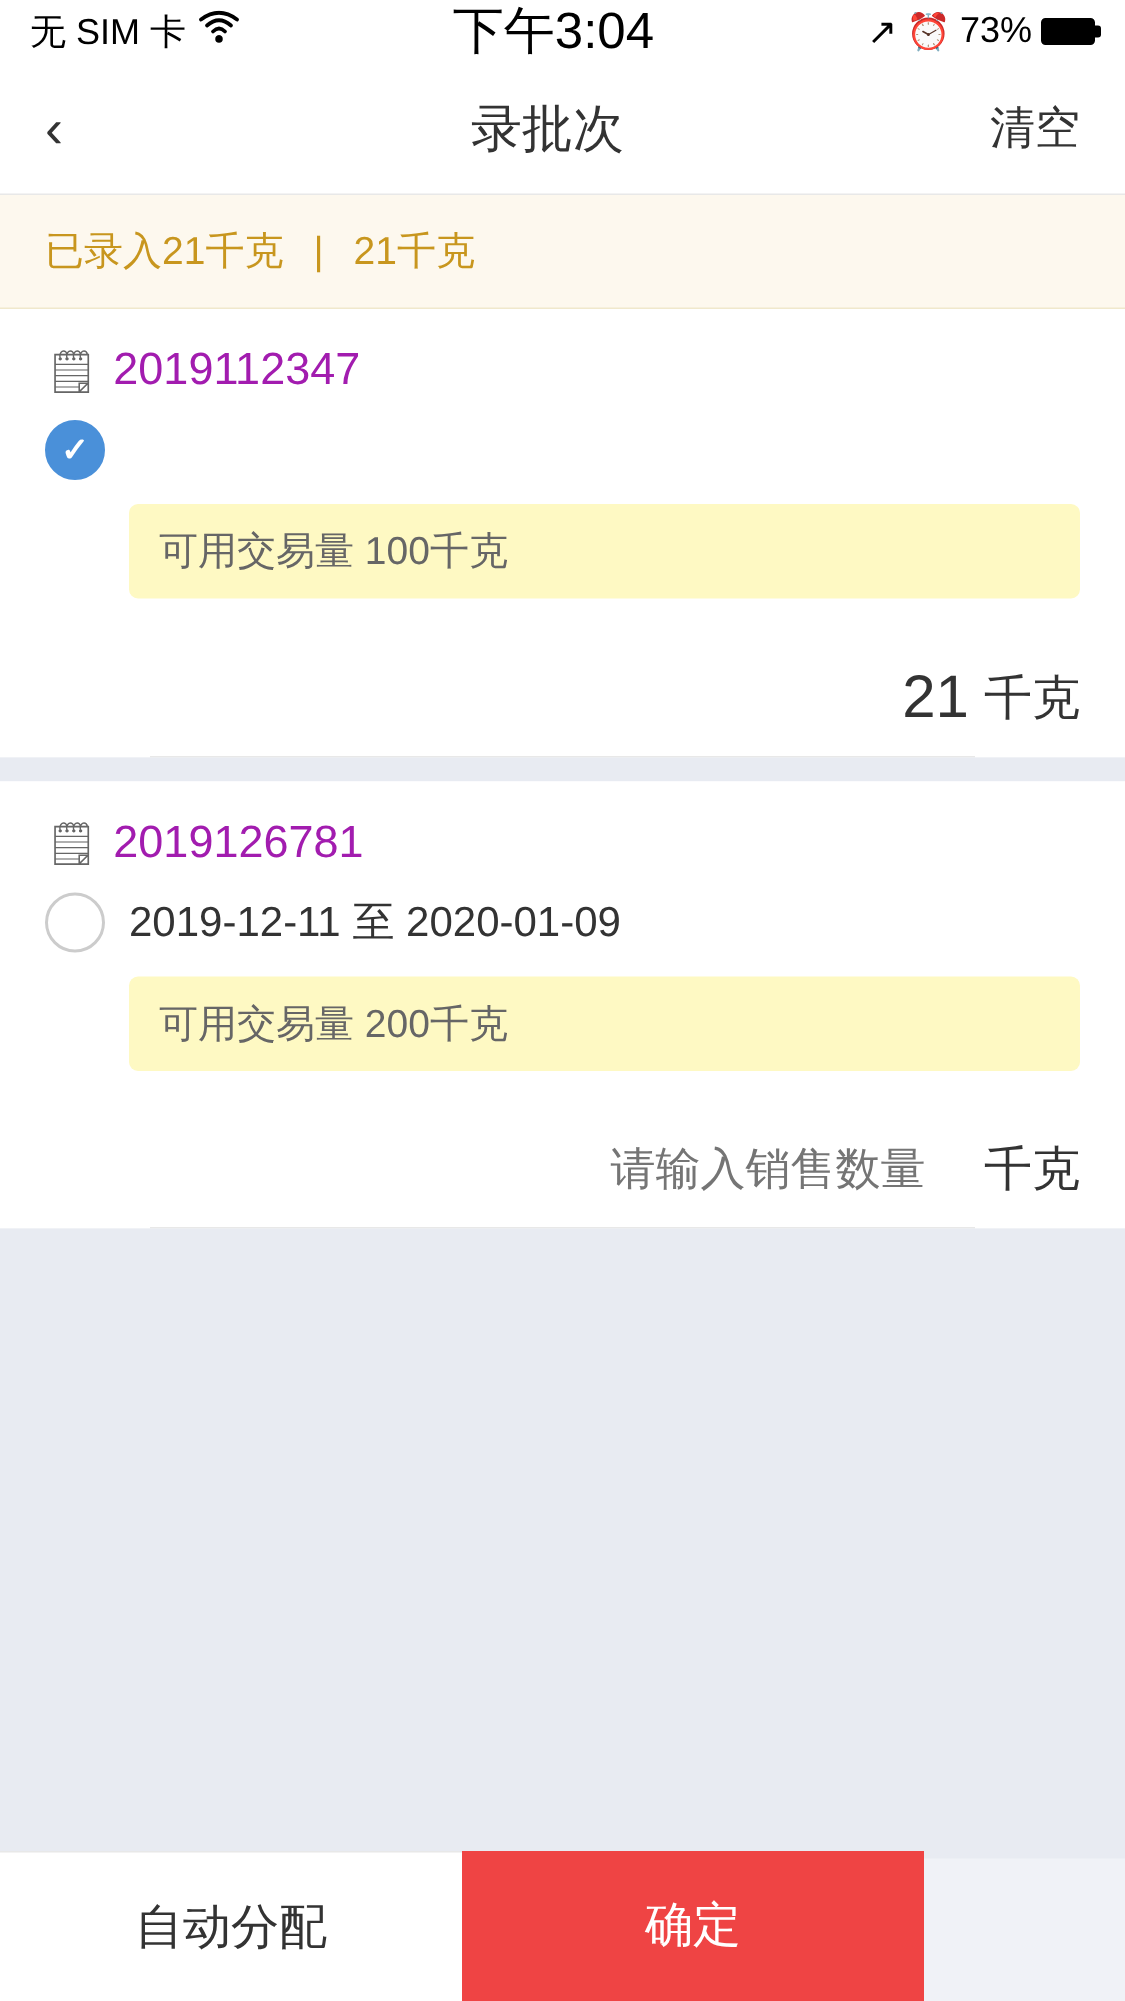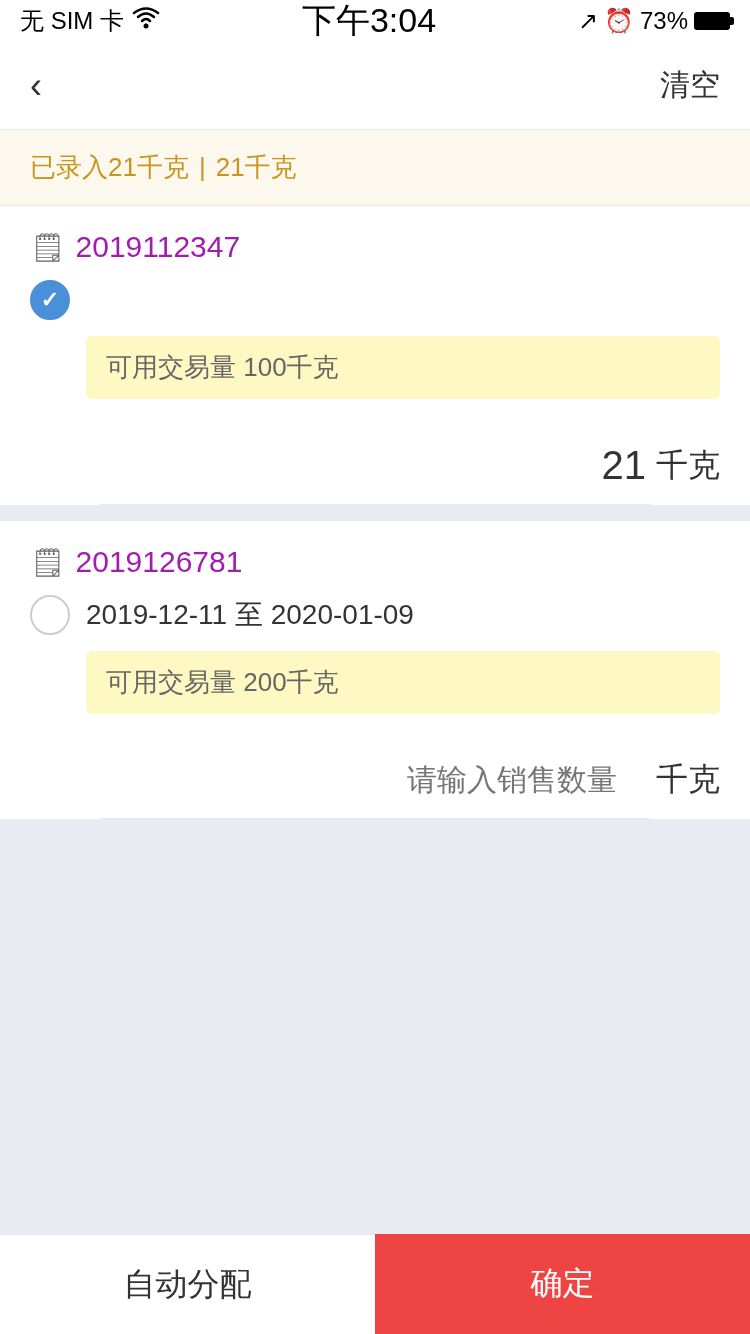--- a/index.html
+++ b/index.html
@@ -94,21 +94,21 @@
       text-align: right;
     }
 
     
     .info-banner {
       width: 750px;
       background: #fdf8ee;
       padding: 20px 30px;
       display: flex;
       align-items: center;
-      gap: 10px;
+      gap: 20px;
       border-bottom: 1px solid #f0e8cc;
     }
     .info-text {
       font-size: 26px;
       color: #c8961e;
     }
     .info-divider {
       color: #c8961e;
       font-size: 26px;
     }
@@ -232,21 +232,21 @@
     
     .bottom-fill {
       background: #e8ebf2;
       height: 420px;
     }
 
     
     .bottom-buttons {
       position: fixed;
       bottom: 0;
-      width: 750px;
+      width: 616px;
       height: 100px;
       display: flex;
     }
     .btn-auto {
       flex: 1;
       background: #fff;
       display: flex;
       align-items: center;
       justify-content: center;
       font-size: 32px;
@@ -287,20 +287,21 @@
   <div class="status-right">
     <span>↗</span>
     <span>⏰</span>
     <span>73%</span>
     <div class="battery-icon"></div>
   </div>
 </div>
 
 <div class="nav-bar">
   <div class="nav-back">‹</div>
+  <div class="nav-title">录批次</div>
   <div class="nav-action">清空</div>
 </div>
 
 <div class="info-banner">
   <span class="info-text">已录入21千克</span>
   <span class="info-divider">|</span>
   <span class="info-text">21千克</span>
 </div>
 
 <div class="batch-container">

